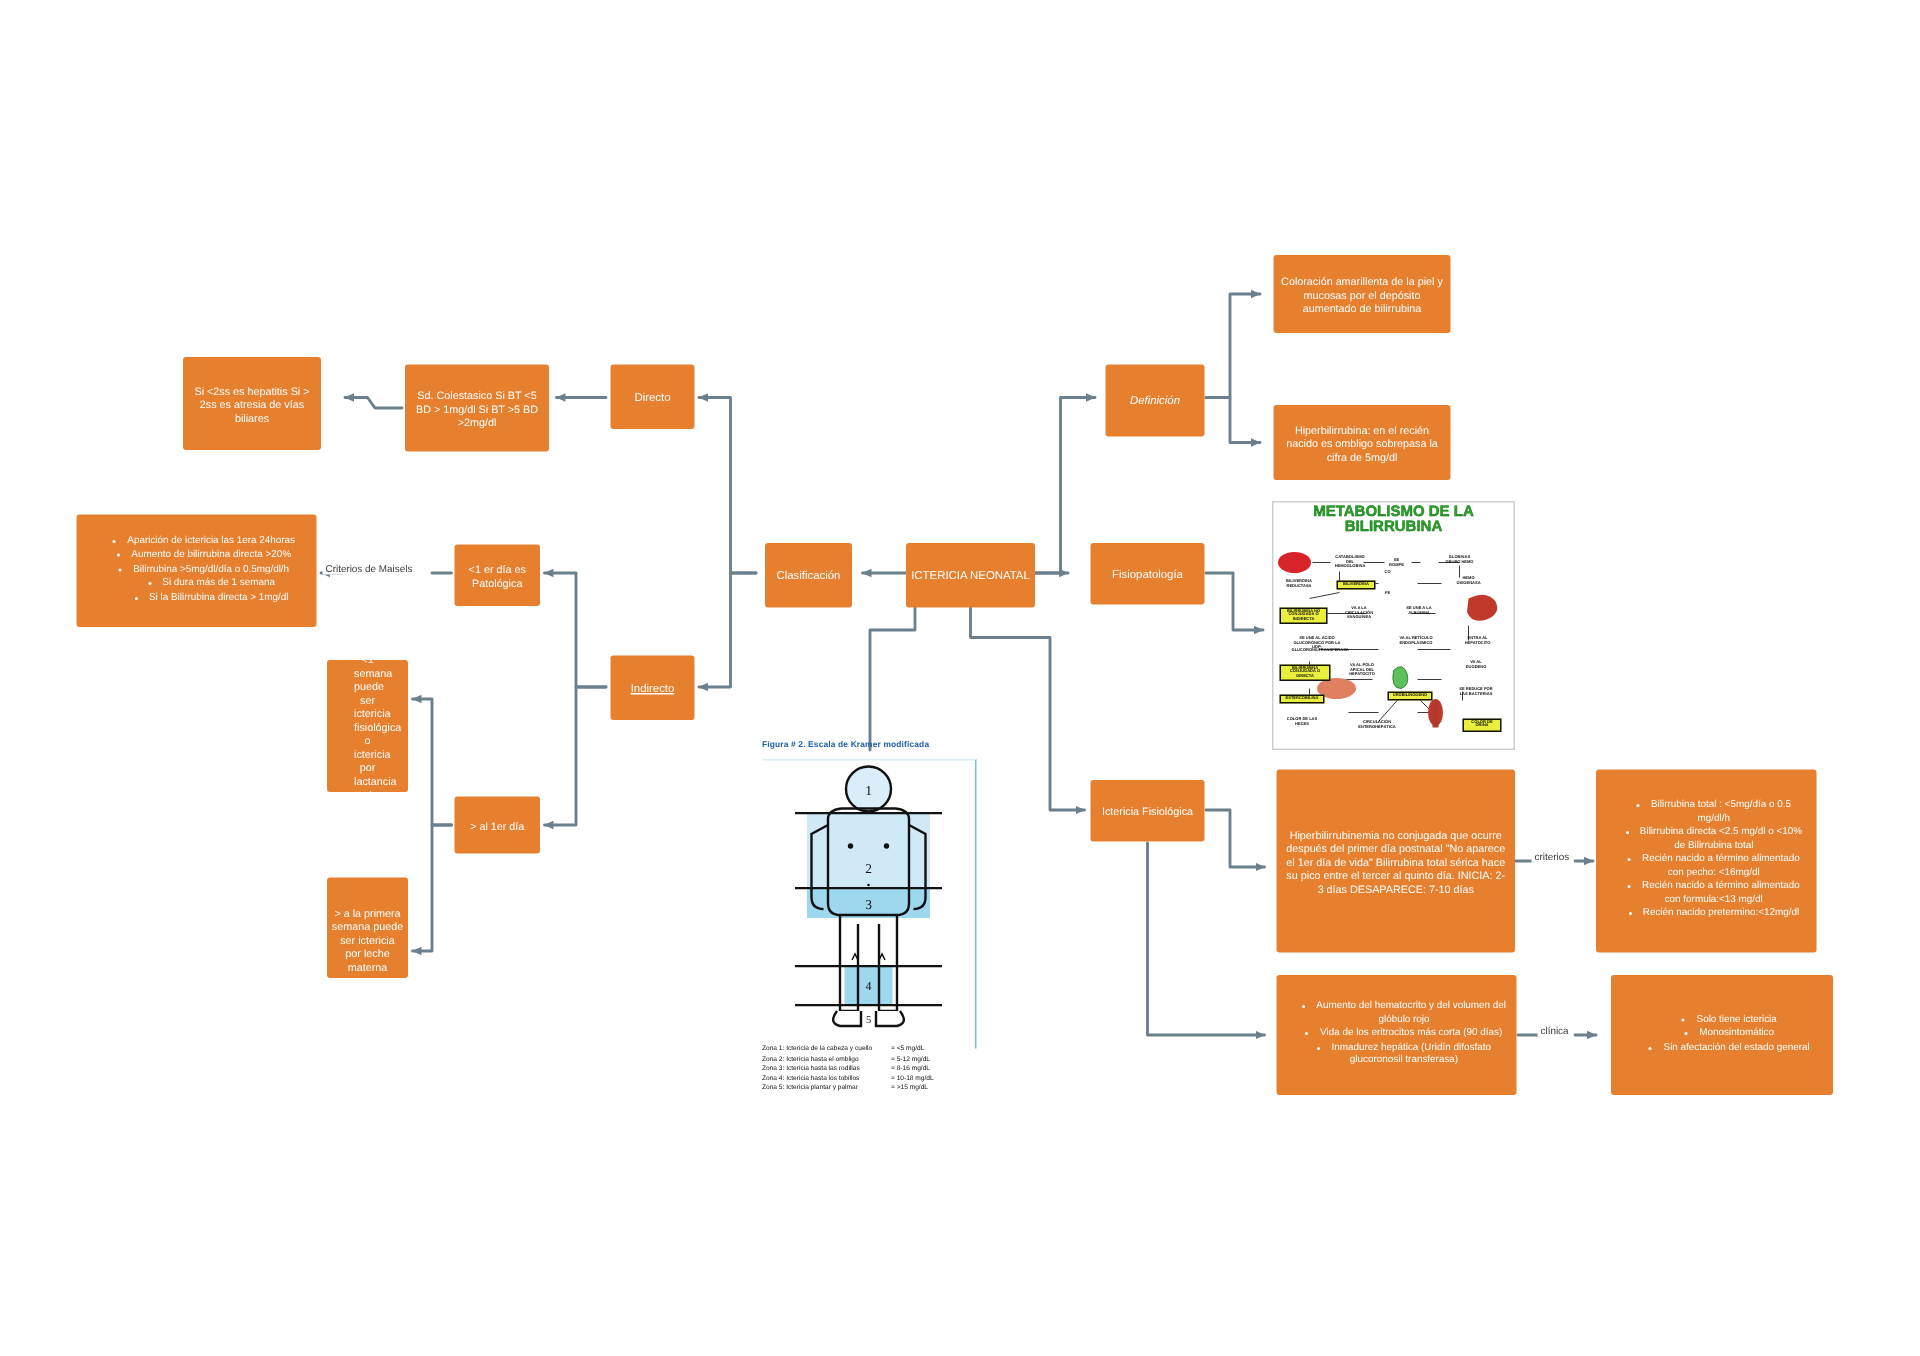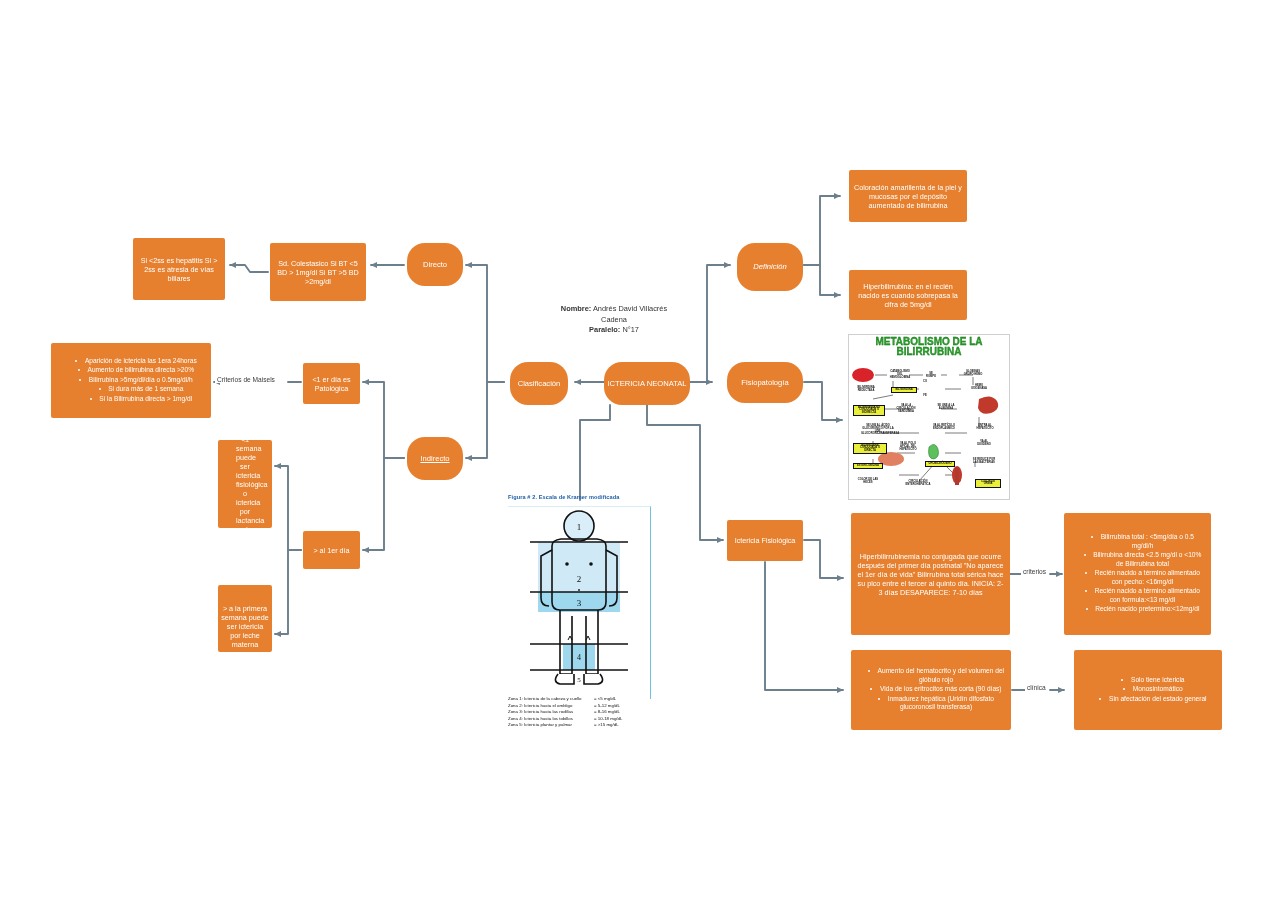--- a/index.html
+++ b/index.html
@@ -6,21 +6,21 @@
   body{width:1280px;height:904px;position:relative;overflow:hidden;
        font-family:"Liberation Sans","DejaVu Sans",sans-serif;}
   .canvas{position:absolute;left:0;top:0;width:1280px;height:904px;}
   svg.links{position:absolute;left:0;top:0;width:1280px;height:904px;}
 
   .node{position:absolute;background:#E6802F;color:#ffffff;border-radius:2px;
         display:flex;align-items:center;justify-content:center;text-align:center;
         box-sizing:border-box;line-height:1.25;}
   .node span{display:block;width:100%;}
   .n-sm{font-size:7.2px;}
-  .n-md{font-size:7.6px;border-radius:18px;}
+  .n-md{font-size:7.6px;}
 
   ul.bul{list-style:disc;margin:0;padding:0 6px 0 16px;text-align:center;}
   ul.bul li{margin:0 0 1px 0;padding:0;font-size:6.6px;line-height:1.3;
             list-style-position:inside;text-indent:0;}
   ul.bul li.ind{padding-left:10px;}
 
   .name-card{position:absolute;background:#ffffff;color:#333;font-size:7.4px;
              text-align:center;line-height:1.45;padding:4px;}
   .name-card b{font-weight:bold;}
 
@@ -96,30 +96,20 @@
       <path d="M1010,574 L1022,574"></path>
       <path d="M1050,574 L1062,574" marker-end="url(#ar)"></path>
 
       <path d="M1012,690 L1026,690"></path>
       <path d="M1050,690 L1064,690" marker-end="url(#ar)"></path>
 
       <path d="M610,405 L610,420 L580,420 L580,500"></path>
     </g>
   </svg>
 
-  <div class="name-card" style="left:556px;top:300px;width:108px;">
-    <div>
-      <b>Nombre:</b>
-      <span>Andrés David Villacrés Cadena</span>
-    </div>
-    <div>
-      <b>Paralelo:</b>
-      <span>N°17</span>
-    </div>
-  </div>
 
   <div class="node n-md" style="left:604px;top:362px;width:86px;height:43px;">
     <span>ICTERICIA NEONATAL</span>
   </div>
 
   <div class="node n-md" style="left:510px;top:362px;width:58px;height:43px;">
     <span>Clasificación</span>
   </div>
 
   <div class="node n-md" style="left:407px;top:243px;width:56px;height:43px;">
@@ -127,21 +117,21 @@
   </div>
 
   <div class="node n-md" style="left:407px;top:437px;width:56px;height:43px;text-decoration:underline;">
     <span>Indirecto</span>
   </div>
 
   <div class="node n-sm" style="left:270px;top:243px;width:96px;height:58px;padding:3px;">
     <span>Sd. Colestasico  Si BT &lt;5 BD &gt; 1mg/dl  Si BT &gt;5 BD &gt;2mg/dl</span>
   </div>
 
-  <div class="node n-sm" style="left:133px;top:238px;width:92px;height:62px;padding:3px;">
+  <div class="node n-sm" style="left:122px;top:238px;width:92px;height:62px;padding:3px;">
     <span>Si  &lt;2ss es hepatitis Si &gt; 2ss es atresia de vías biliares</span>
   </div>
 
   <div class="node n-sm" style="left:303px;top:363px;width:57px;height:41px;padding:0;">
     <span>&lt;1 er día es Patológica</span>
   </div>
 
   <div class="node n-sm" style="left:303px;top:531px;width:57px;height:38px;padding:2px;">
     <span>&gt; al 1er día</span>
   </div>
@@ -174,21 +164,21 @@
 
   <div class="node n-sm" style="left:727px;top:520px;width:76px;height:41px;">
     <span>Ictericia Fisiológica</span>
   </div>
 
   <div class="node n-sm" style="left:849px;top:170px;width:118px;height:52px;padding:4px;">
     <span>Coloración amarillenta de la piel y mucosas por el depósito aumentado de bilirrubina</span>
   </div>
 
   <div class="node n-sm" style="left:849px;top:270px;width:118px;height:50px;padding:4px;">
-    <span>Hiperbilirrubina: en el recién nacido es cuando sobrepasa la cifra de 5mg/dl</span>
+    <span>Hiperbilirrubina: en el recién nacido es ombligo sobrepasa la cifra de 5mg/dl</span>
   </div>
 
   <div class="node n-sm" style="left:851px;top:513px;width:159px;height:122px;padding:5px;">
     <span>Hiperbilirrubinemia no conjugada que ocurre después del primer día postnatal "No aparece el 1er día de vida" Bilirrubina total sérica hace su pico entre el tercer al quinto día. INICIA: 2-3 días DESAPARECE: 7-10 días</span>
   </div>
 
   <div class="node" style="left:1064px;top:513px;width:147px;height:122px;">
     <ul class="bul">
       <li>Bilirrubina total : &lt;5mg/día o 0.5 mg/dl/h</li>
       <li>Bilirrubina directa &lt;2.5 mg/dl o &lt;10% de Bilirrubina total</li>

